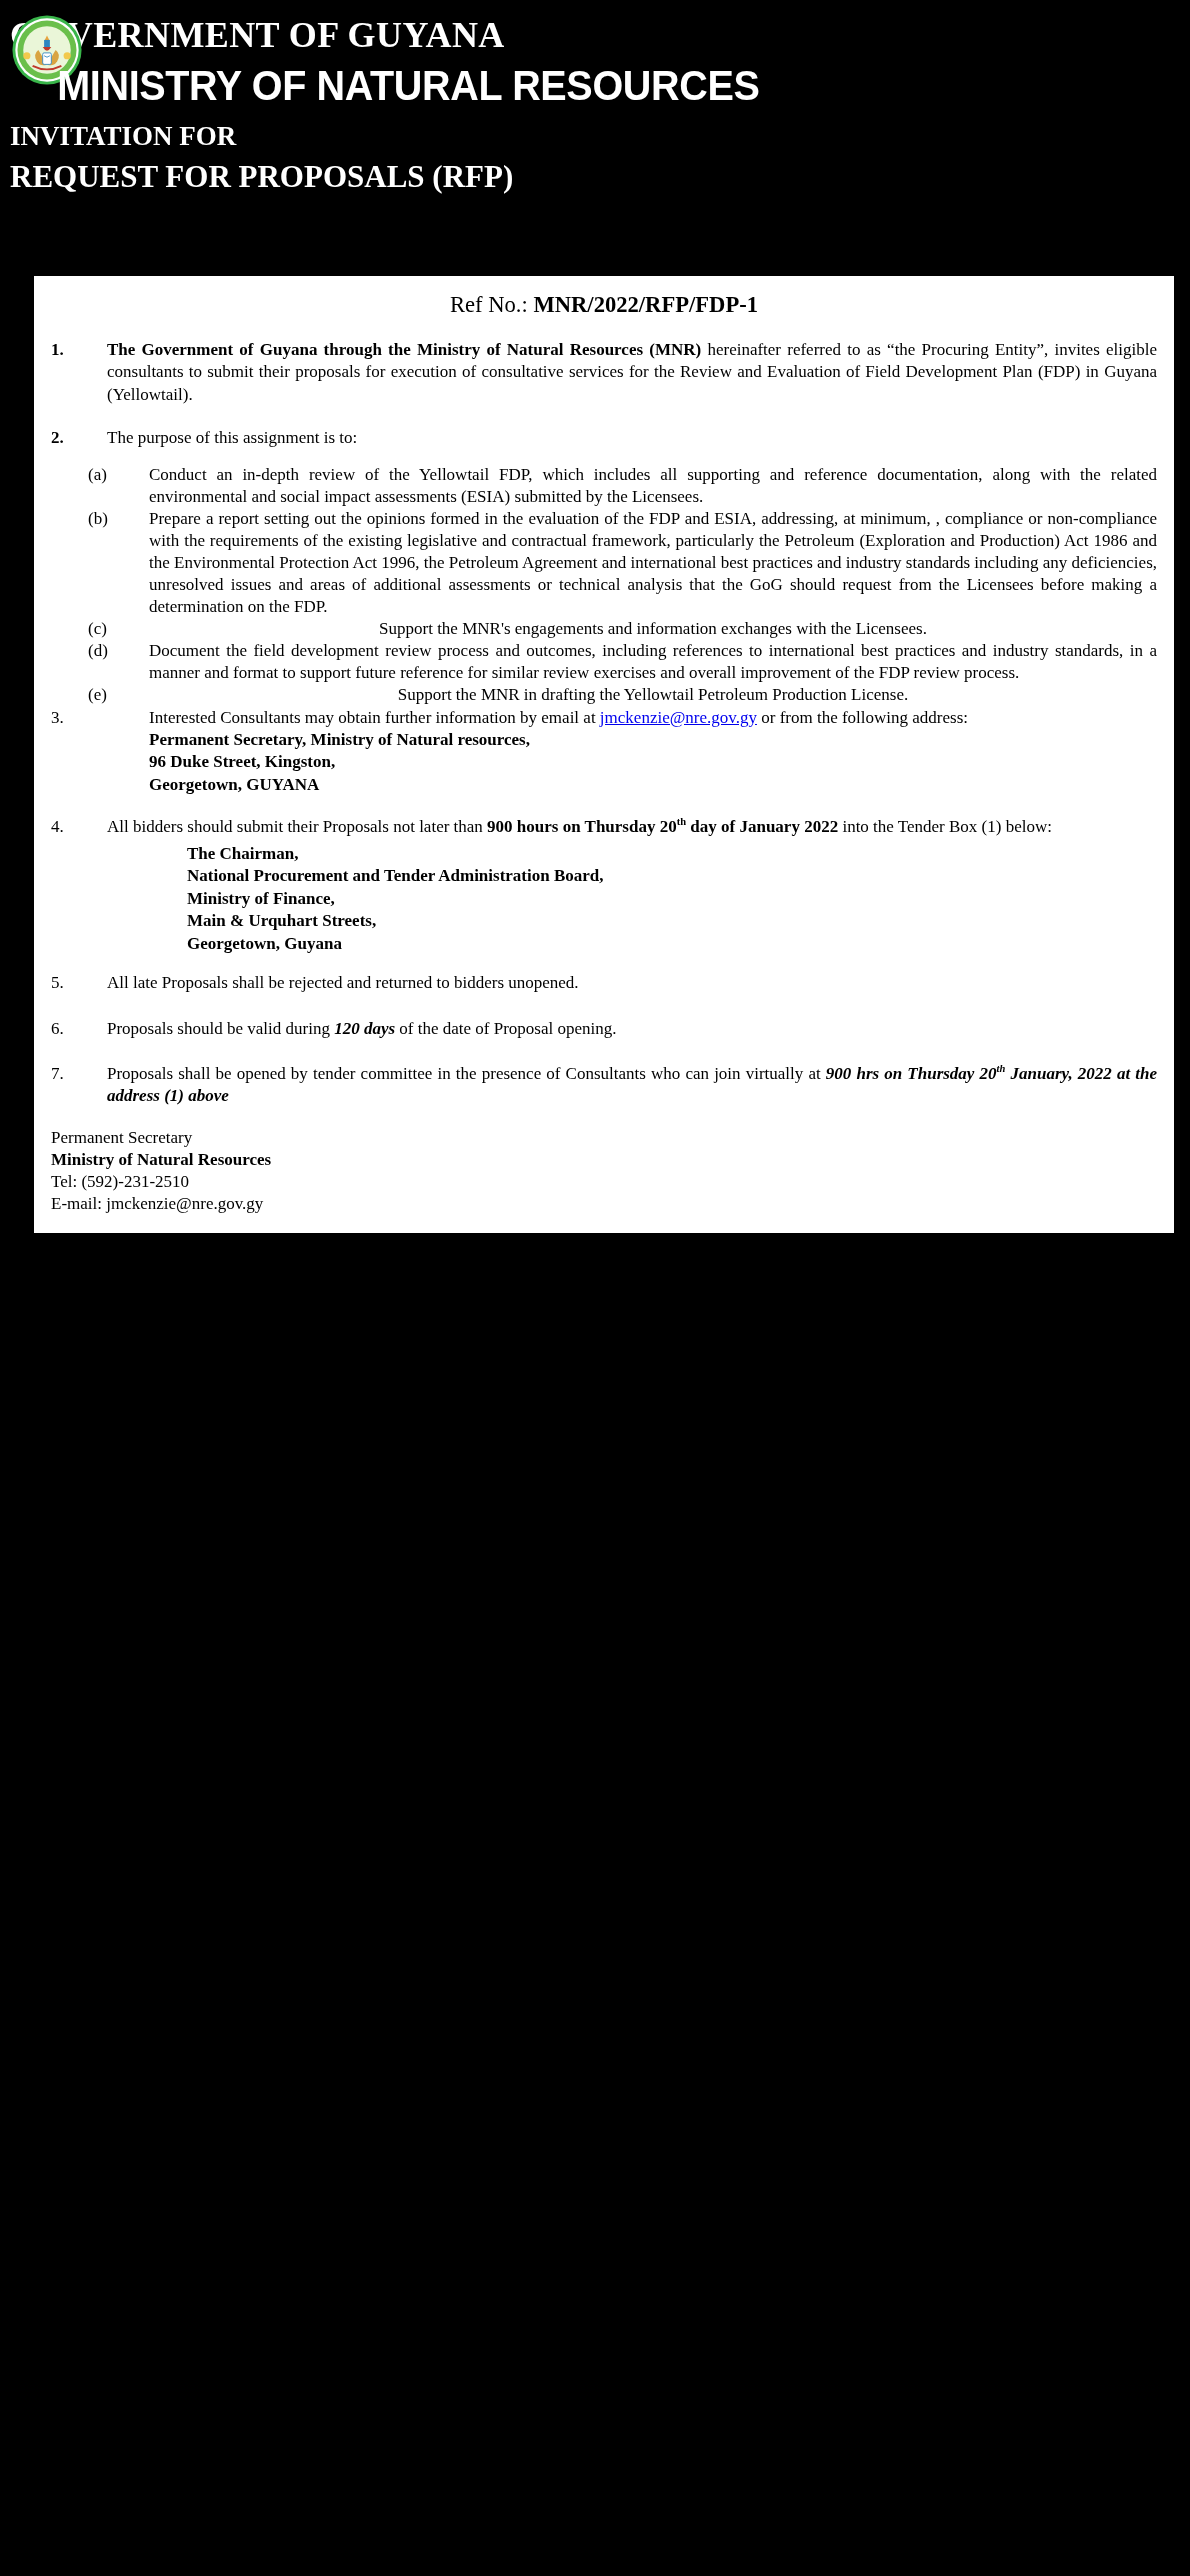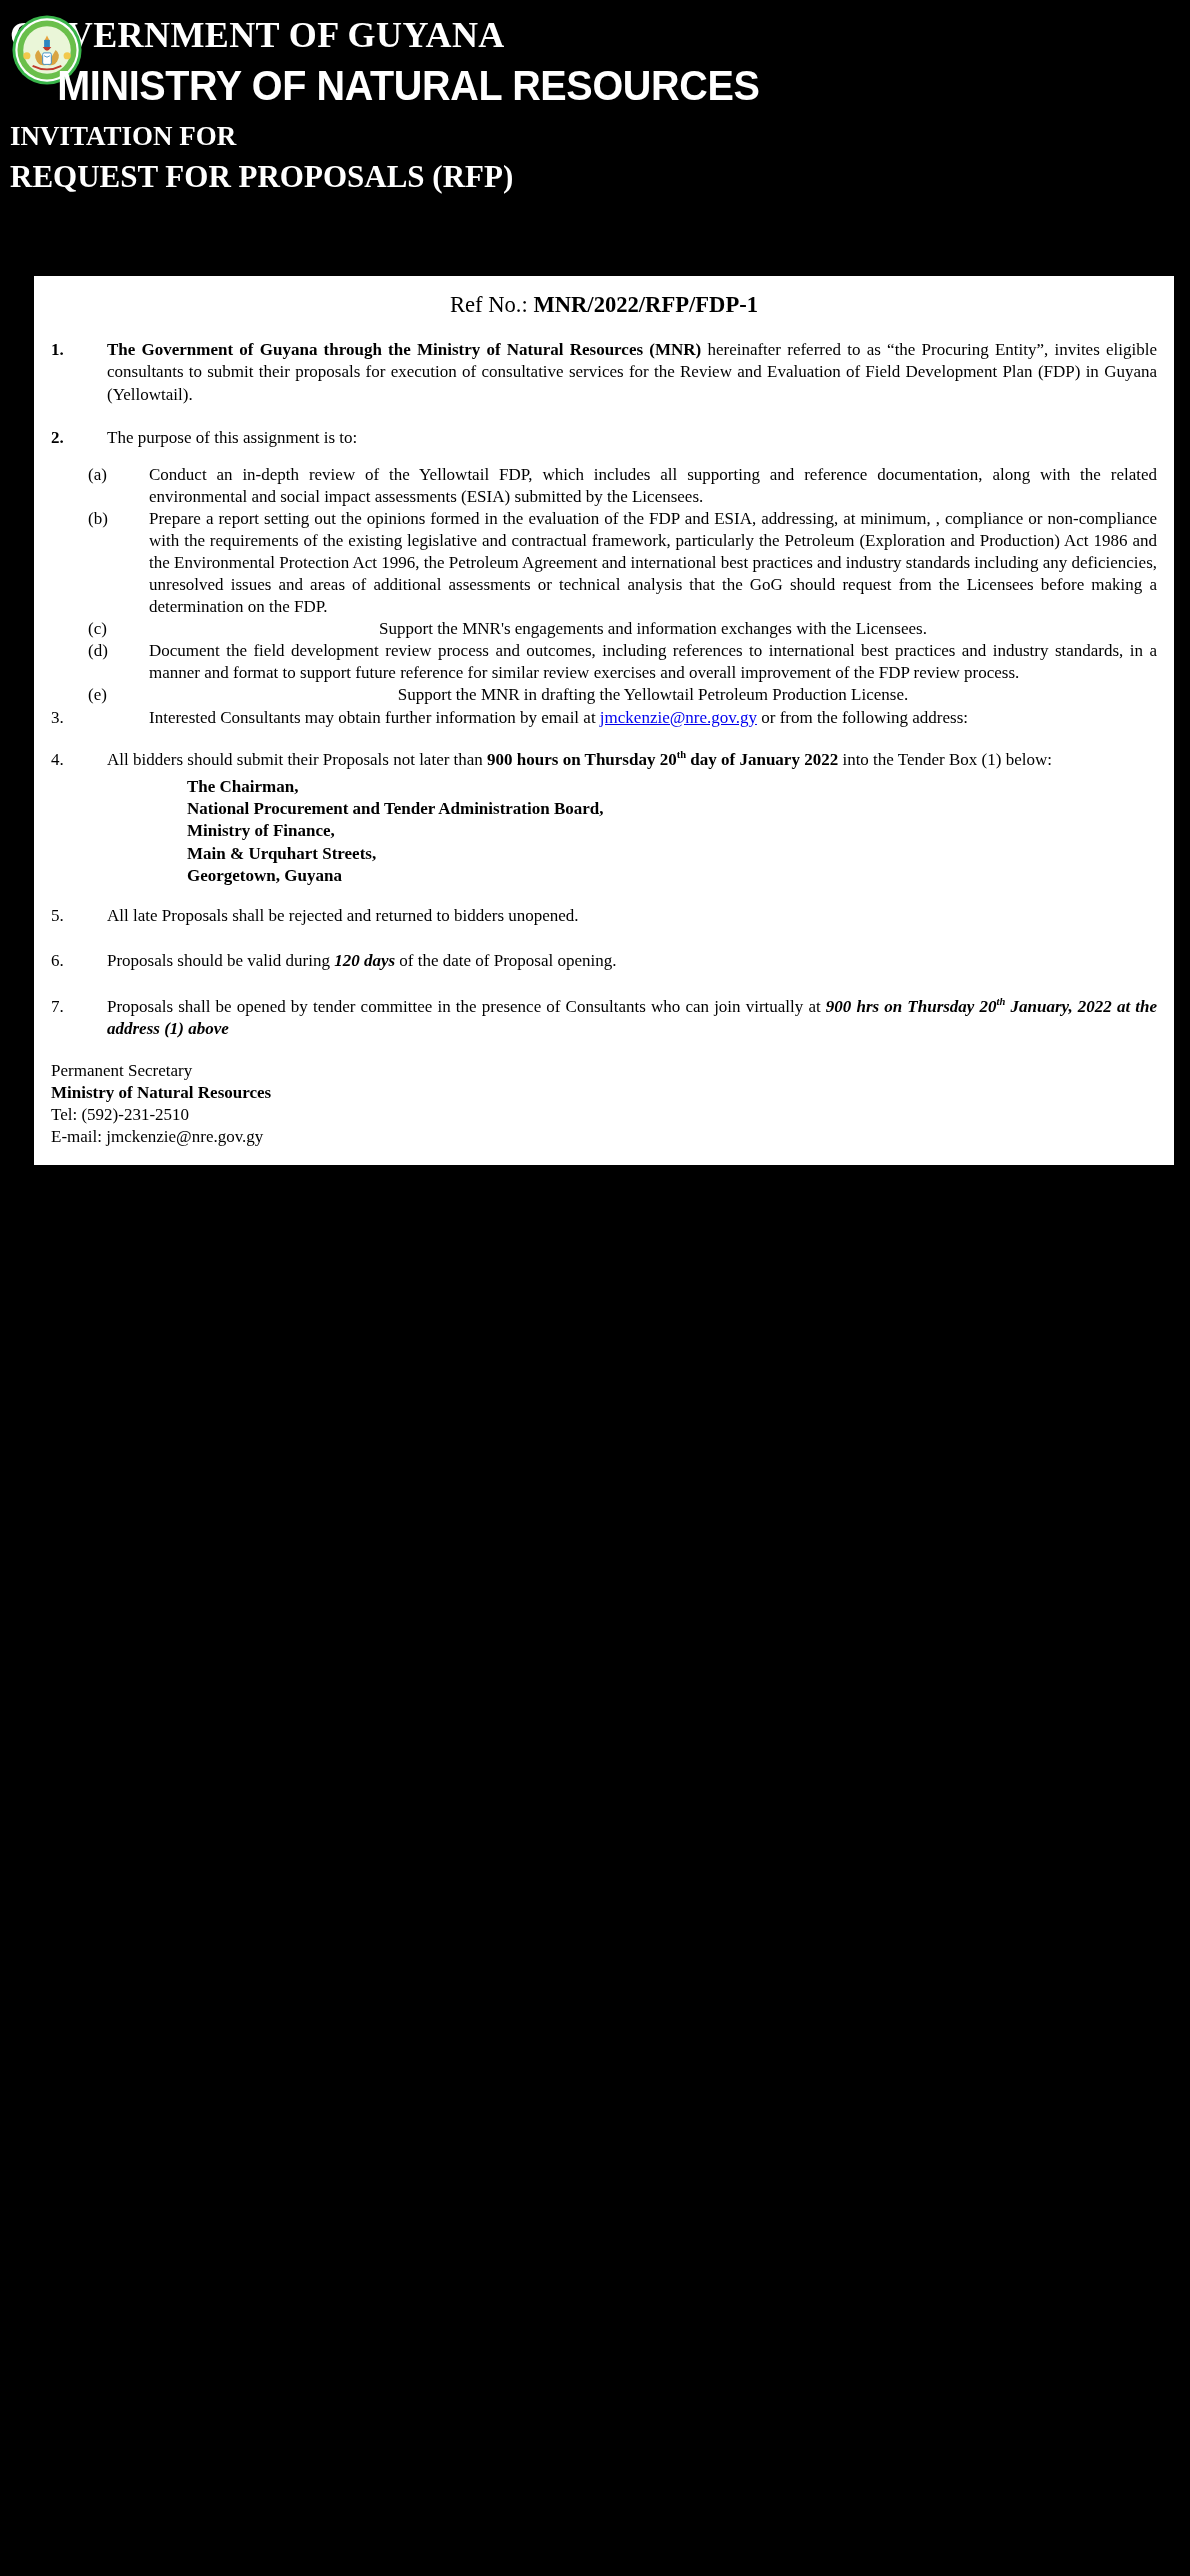--- a/index.html
+++ b/index.html
@@ -219,20 +219,25 @@
 
   <div class="subitem">
     <div class="marker">(e)</div>
     <div class="subbody left">Support the MNR in drafting the Yellowtail Petroleum Production License.</div>
   </div>
 
   <div class="clause" style="margin-bottom:3.1px;">
     <div class="num">3.</div>
     <div class="body left" style="margin-left:42px;">
       <span>Interested Consultants may obtain further information by email at </span><a class="maillink" href="#">jmckenzie@nre.gov.gy</a><span> or from the following address:</span>
+      <div class="addr-lines">
+        <div>Permanent Secretary, Ministry of Natural resources,</div>
+        <div>96 Duke Street, Kingston,</div>
+        <div>Georgetown, GUYANA</div>
+      </div>
     </div>
   </div>
 
   <div class="gap-md"></div>
 
   <div class="clause" style="margin-bottom:4.7px;">
     <div class="num">4.</div>
     <div class="body">
       <span>All bidders should submit their Proposals not later than </span><b>900   hours on Thursday 20</b><b><sup>th</sup></b><b> day of January 2022</b><span> into the Tender Box (1) below:</span>
     </div>

